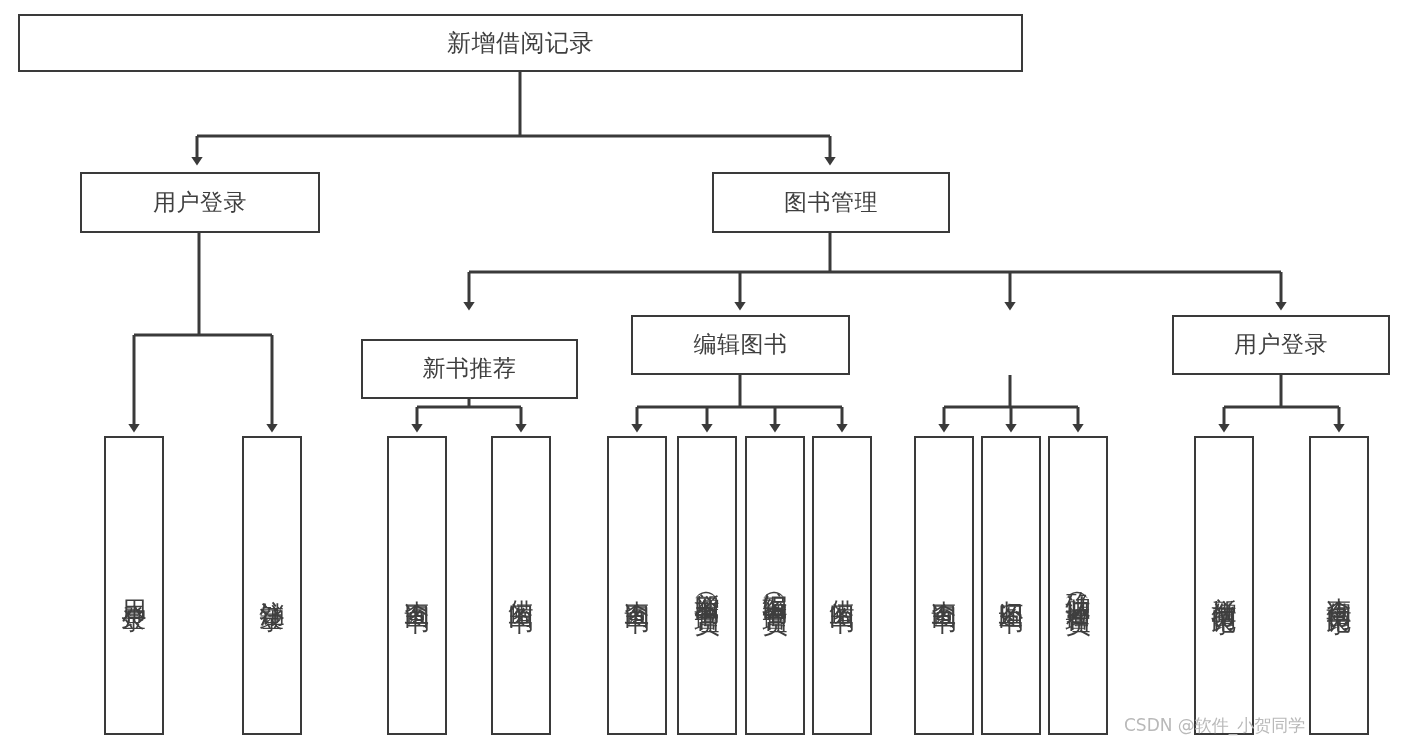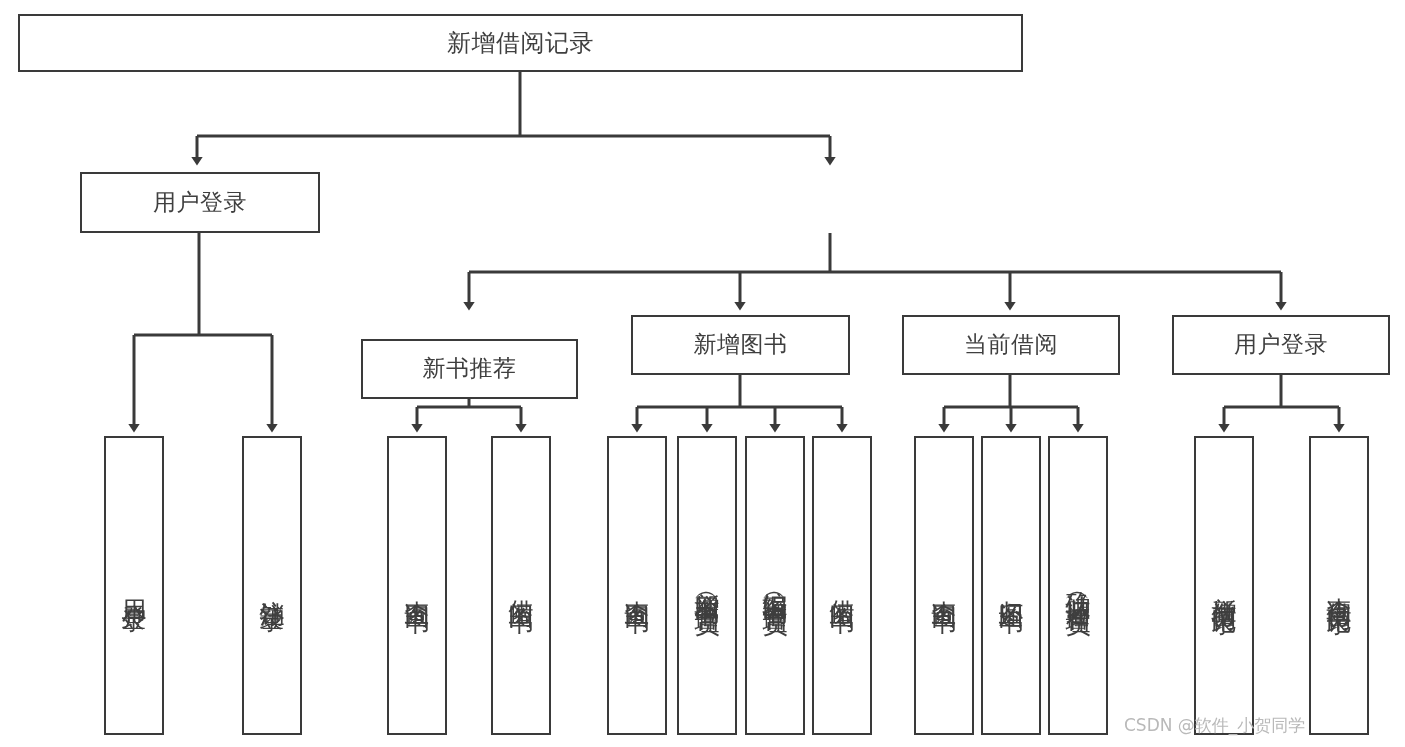--- a/index.html
+++ b/index.html
@@ -136,29 +136,29 @@
     </g>
   </svg>
 
   <div class="node horiz root" style="left:18px; top:14px; width:1005px; height:58px;">
     <span class="node-label">新增借阅记录</span>
   </div>
 
   <div class="node horiz" style="left:80px; top:172px; width:240px; height:61px;">
     <span class="node-label">用户登录</span>
   </div>
+  <div class="node horiz" style="left:712px; top:172px; width:238px; height:61px;">
+    <span class="node-label">图书管理</span>
+  </div>
 
   <div class="node horiz" style="left:361px; top:315px; width:217px; height:60px;margin-top:24px;">
     <span class="node-label">新书推荐</span>
   </div>
   <div class="node horiz" style="left:631px; top:315px; width:219px; height:60px;">
-    <span class="node-label">新增图书</span>
-  </div>
-  <div class="node horiz" style="left:902px; top:315px; width:218px; height:60px;">
-    <span class="node-label">当前借阅</span>
+    <span class="node-label">编辑图书</span>
   </div>
   <div class="node horiz" style="left:1172px; top:315px; width:218px; height:60px;">
     <span class="node-label">用户登录</span>
   </div>
 
   <div class="node vert" style="left:104px; top:436px; width:60px; height:299px;">
     <span class="node-label">用户登录</span>
   </div>
   <div class="node vert" style="left:242px; top:436px; width:60px; height:299px;">
     <span class="node-label">注销登录</span>

